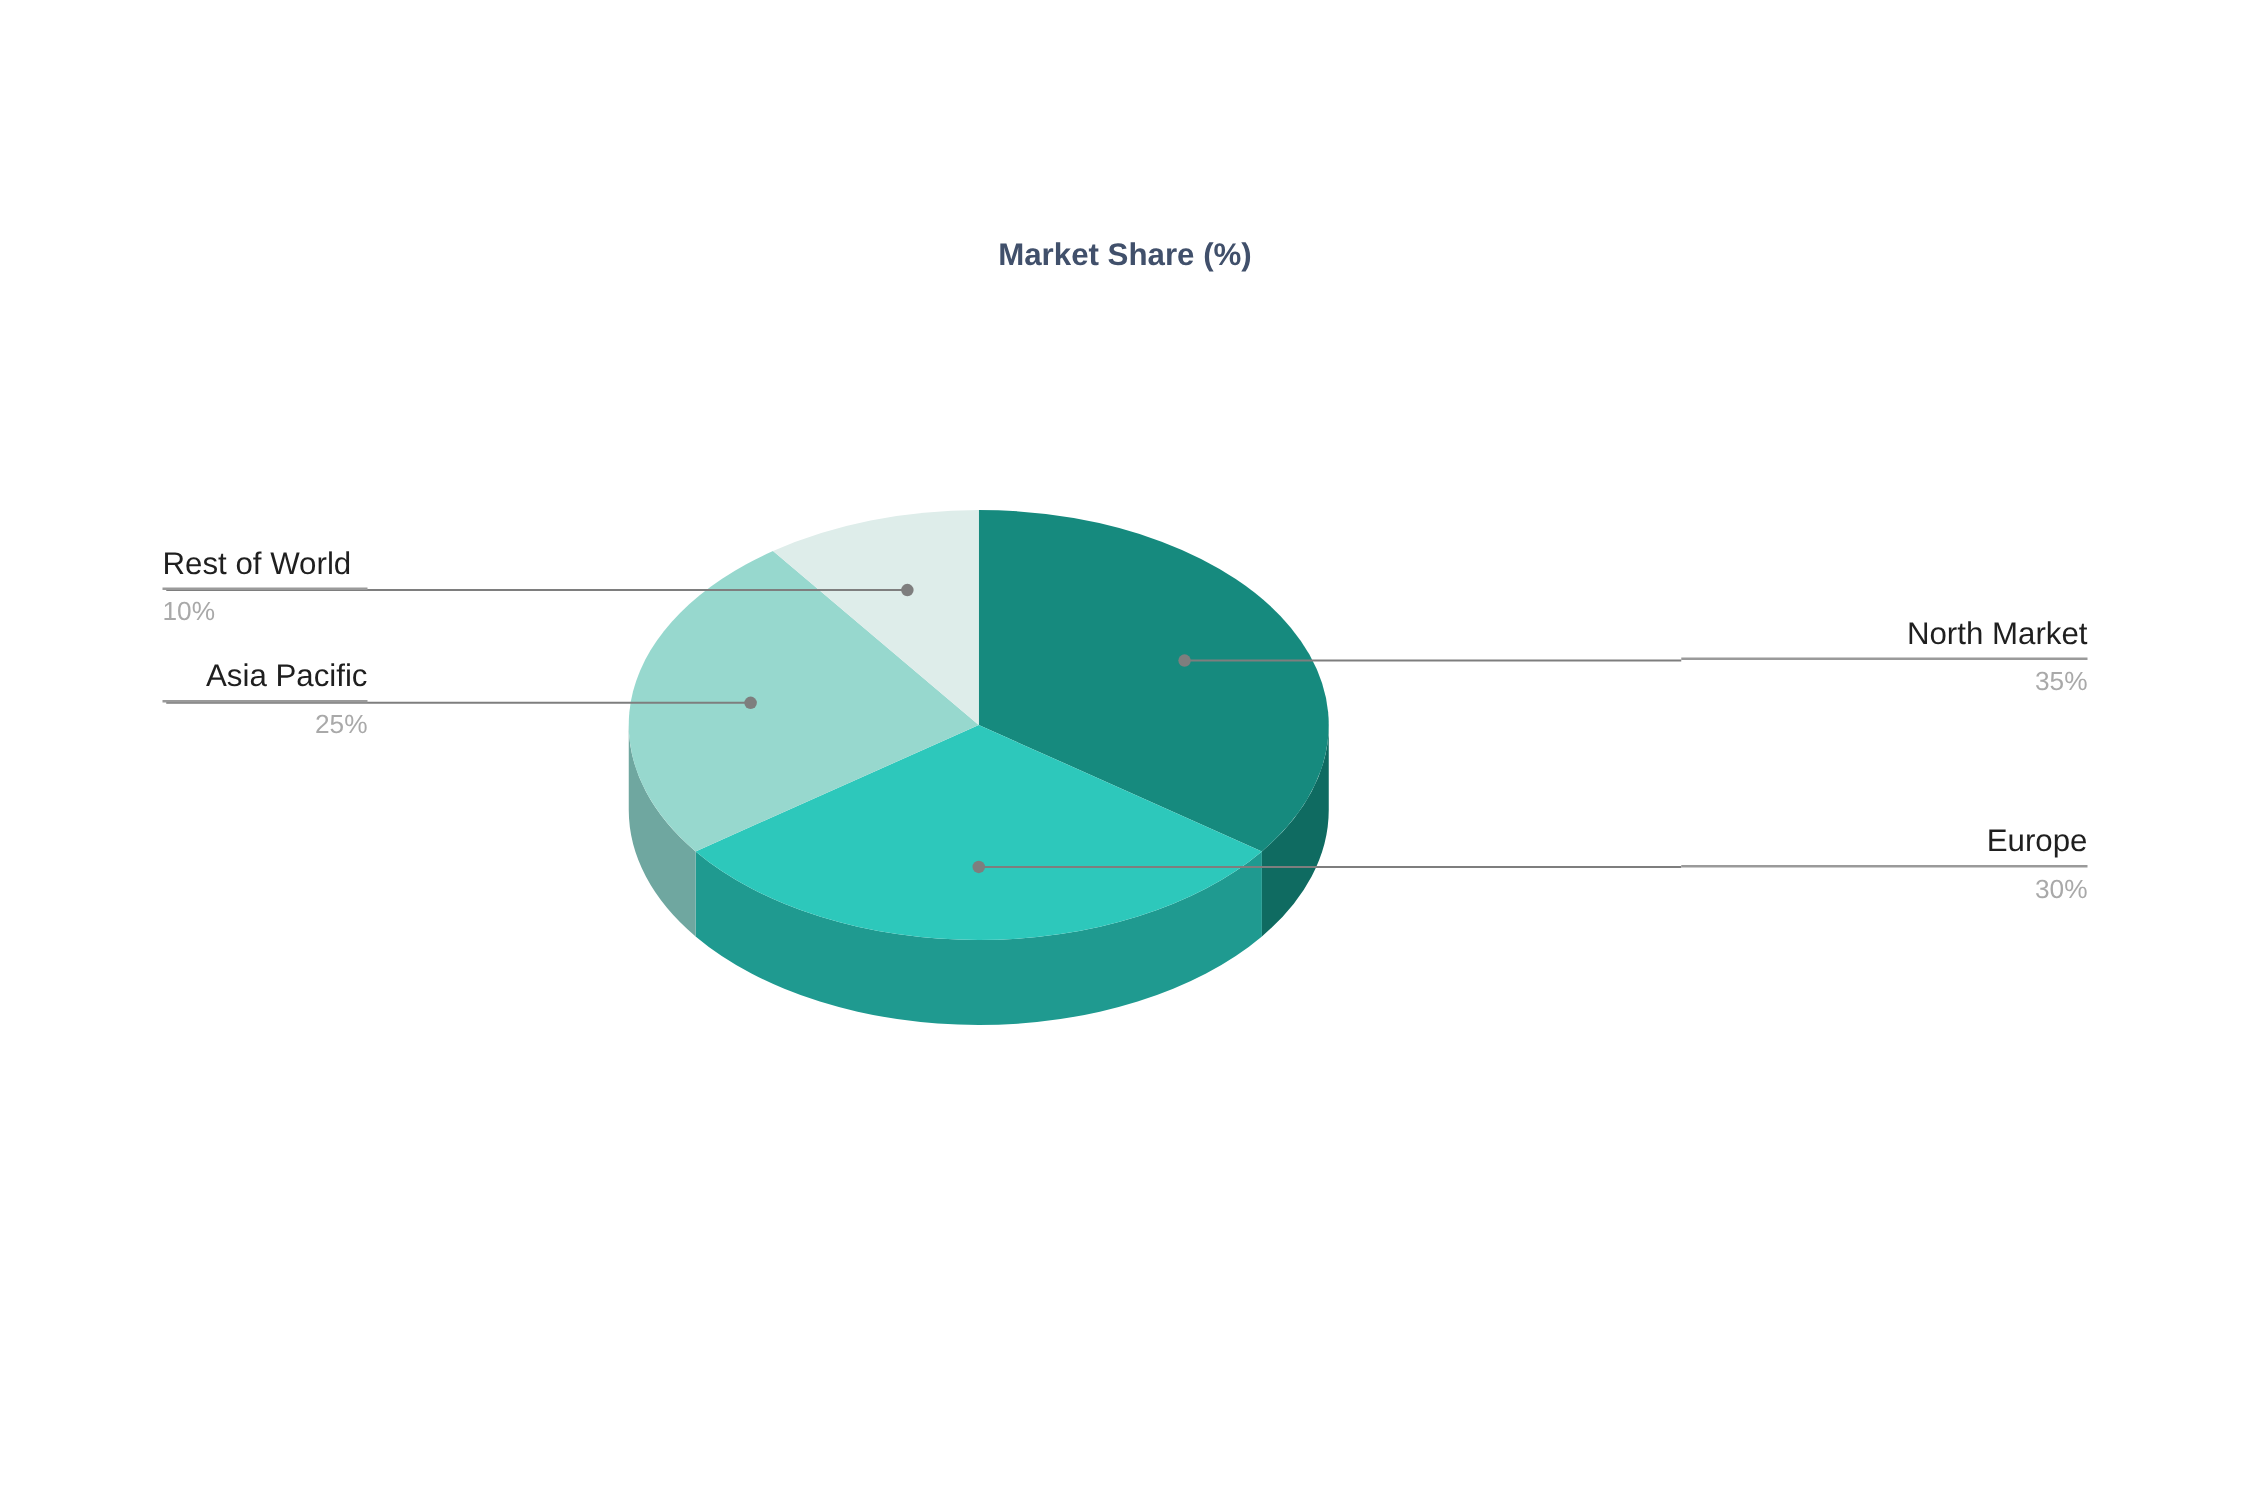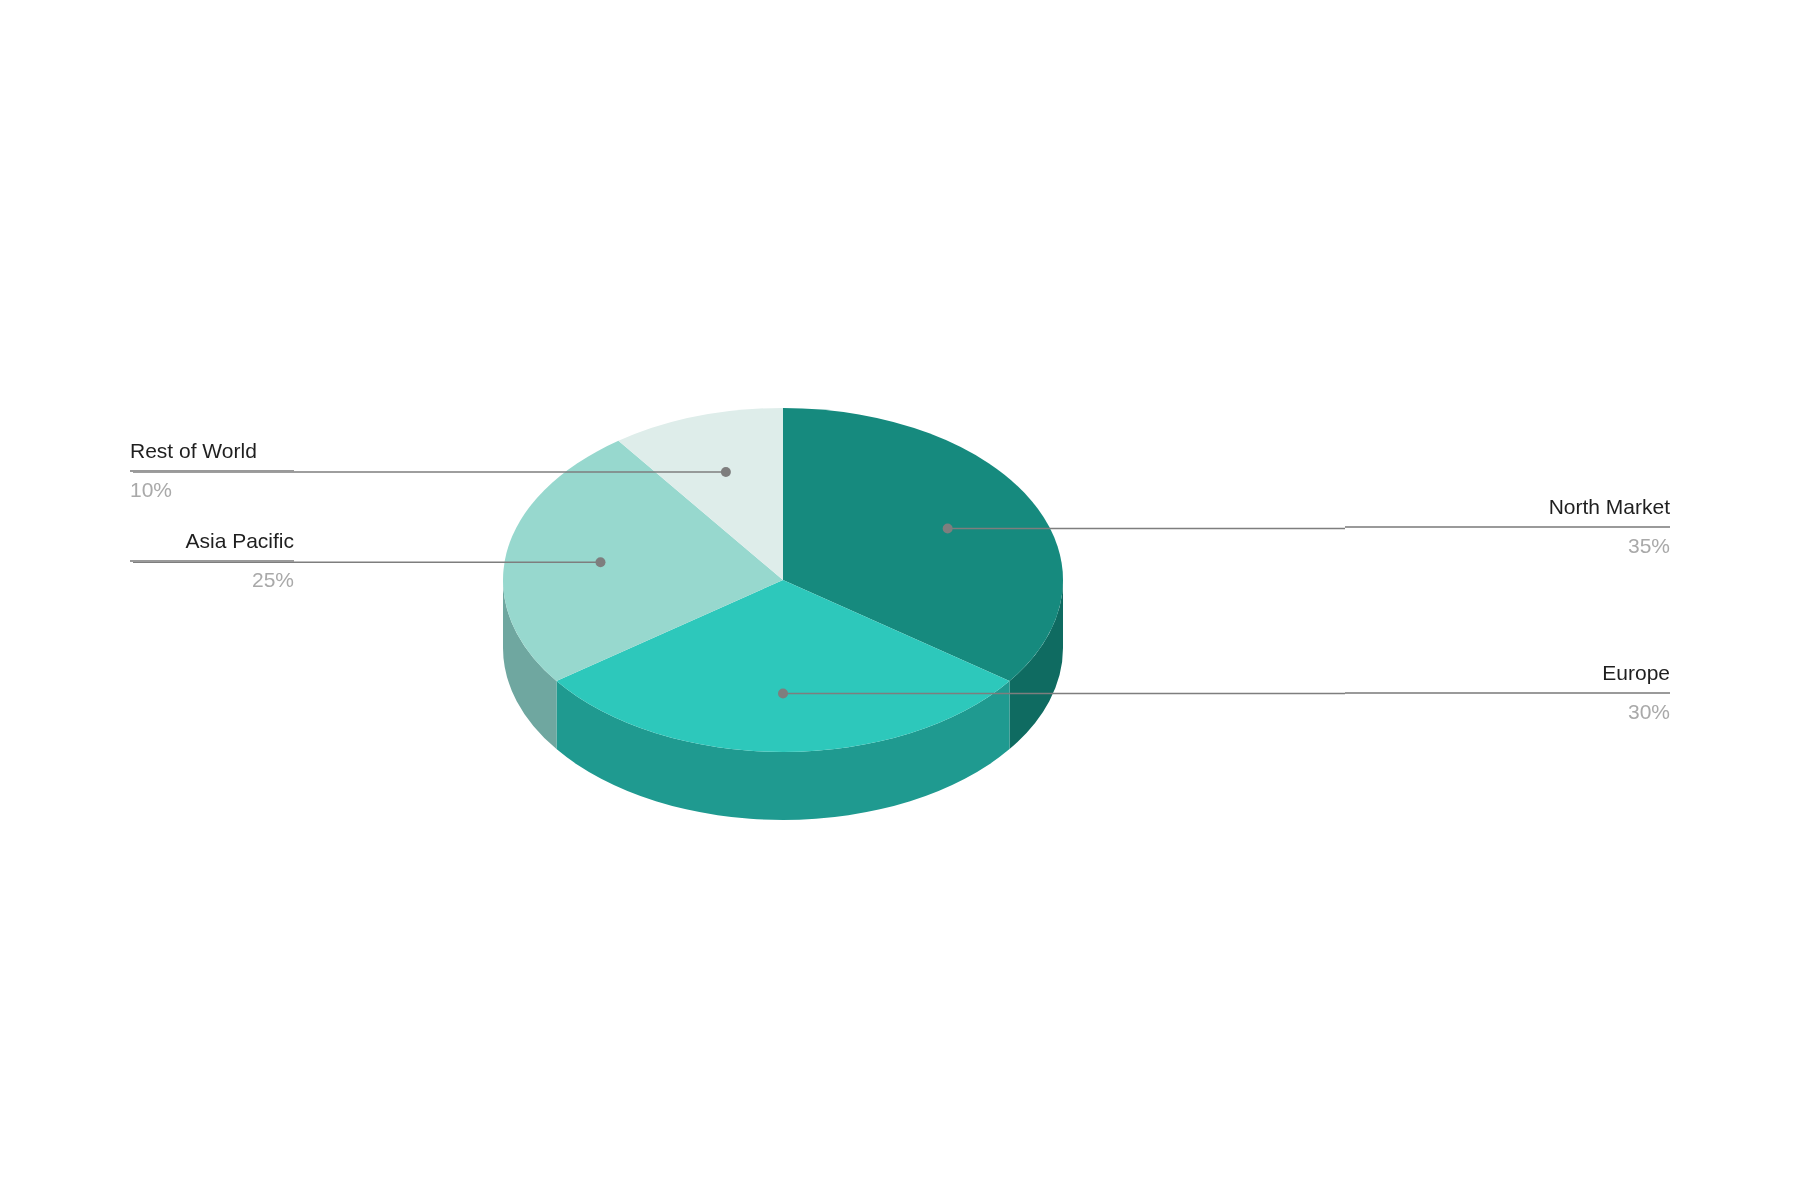--- a/index.html
+++ b/index.html
@@ -26,21 +26,21 @@
     color:#41506b;
   }
 
   
   #pie-wrap{position:absolute;left:0;top:0;width:1800px;height:1196px;}
   svg.pie{position:absolute;left:0;top:0;}
 
   
   .lbl{position:absolute;}
   .lbl .name{
-    font-size:21px;color:#1f1f1f;white-space:nowrap;line-height:26px;
+    font-size:25px;color:#1f1f1f;white-space:nowrap;line-height:26px;
   }
   .lbl .rule{
     height:2px;background:#9a9a9a;margin:6px 0 5px 0;
   }
   .lbl .val{
     font-size:21px;color:#a9a9a9;line-height:26px;
   }
   .lbl.left{text-align:left;}
   .lbl.right{text-align:right;}
 
@@ -59,20 +59,21 @@
     color:#14222b;letter-spacing:-1px;
     font-family:"DejaVu Sans",sans-serif;
   }
   #logo svg{position:absolute;left:92px;top:6px;}
 </style>
 </head>
 <body>
 
 <div id="stage">
 
+  <div class="subtitle">Market Share (%)</div>
 
   <div id="pie-wrap">
     <svg class="pie" width="1800" height="1196">
 
       <g>
           <path d="M 1063 580 A 280 172 0 0 1 1009.52 681.1 L 1009.52 749.1 A 280 172 0 0 0 1063 648 Z" fill="#0f6b61"></path>
           <path d="M 1009.52 681.1 A 280 172 0 0 1 556.48 681.1 L 556.48 749.1 A 280 172 0 0 0 1009.52 749.1 Z" fill="#1f9a90"></path>
           <path d="M 556.48 681.1 A 280 172 0 0 1 503 580 L 503 648 A 280 172 0 0 0 556.48 749.1 Z" fill="#6fa7a0"></path>
         </g>
 

